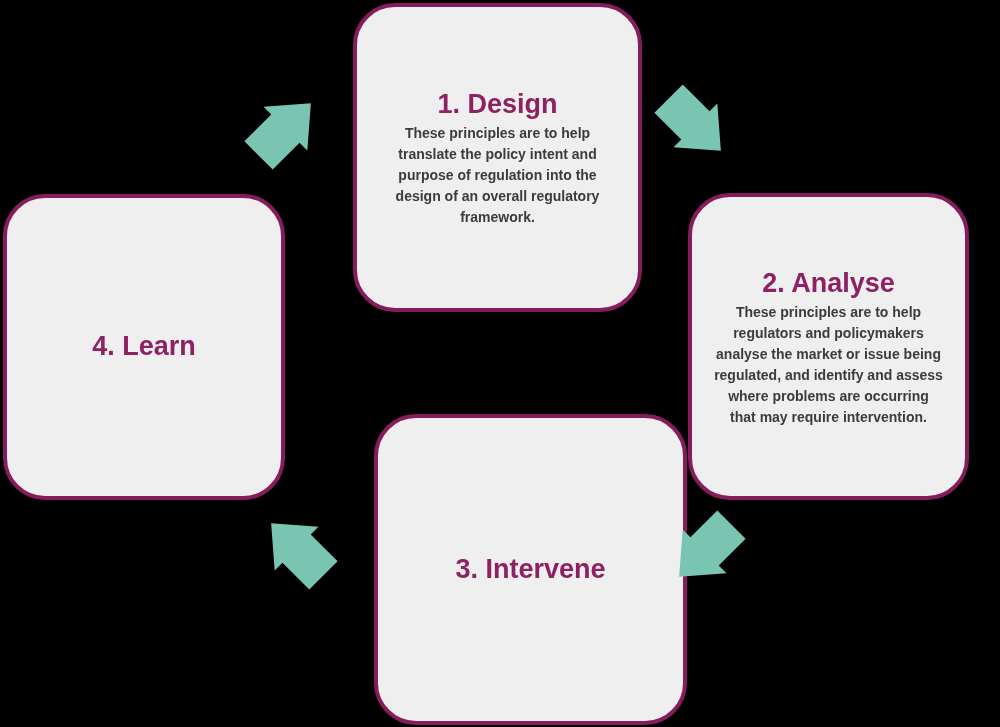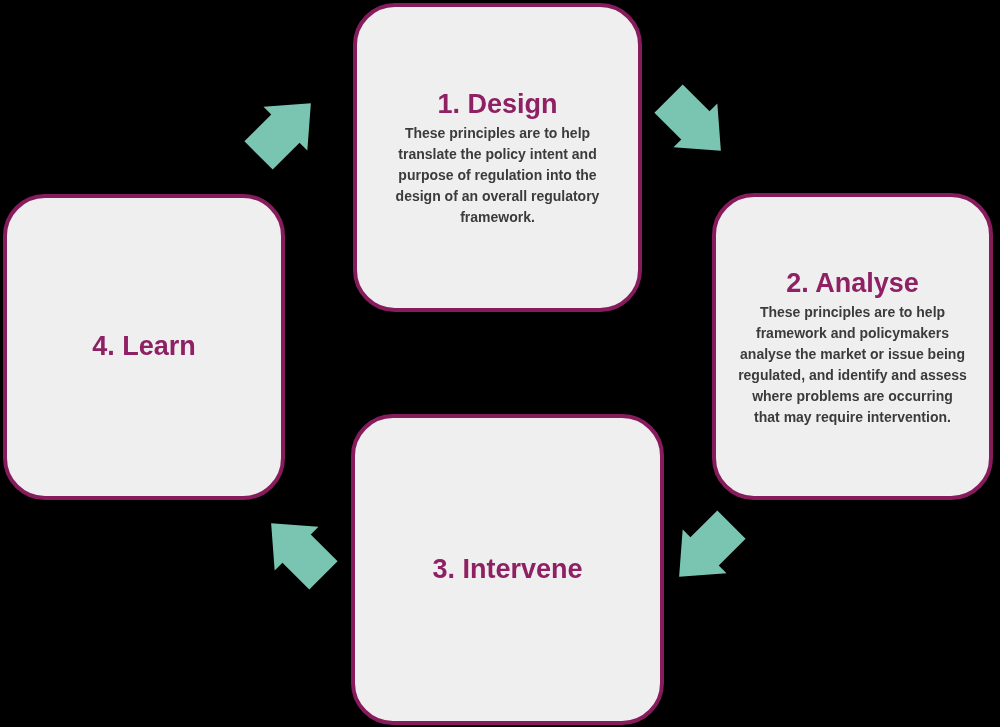--- a/index.html
+++ b/index.html
@@ -31,22 +31,22 @@
     line-height: 34px;
     margin-bottom: 2px;
   }
   .card-body {
     font-size: 14px;
     color: var(--body-text, #3B3B3B);
     line-height: 21px;
     font-weight: bold;
   }
   .card-design    { left: 353px; top: 3px;   width: 289px; height: 309px; }
-  .card-analyse   { left: 712px; top: 193px; width: 281px; height: 307px; }
-  .card-intervene { left: 351px; top: 414px; width: 313px; height: 311px; }
+  .card-analyse   { left: 688px; top: 193px; width: 281px; height: 307px; }
+  .card-intervene { left: 374px; top: 414px; width: 313px; height: 311px; }
   .card-learn     { left: 3px;   top: 194px; width: 282px; height: 306px; text-align: right; }
   .arrow {
     position: absolute;
     width: 100px;
     height: 100px;
   }
   .arrow polygon { fill: var(--arrow, #7AC5B1); }
   .arrow-ne { left: 234px; top: 80px; }
   .arrow-se { left: 644px; top: 74px; }
   .arrow-sw { left: 656px; top: 500px; }
@@ -57,21 +57,21 @@
 
 <div class="canvas">
 
   <div class="card card-design">
     <div class="card-title">1. Design</div>
     <div class="card-body">These principles are to help translate the policy intent and purpose of regulation into the design of an overall regulatory framework.</div>
   </div>
 
   <div class="card card-analyse">
     <div class="card-title">2. Analyse</div>
-    <div class="card-body">These principles are to help framework and policymakers analyse the market or issue being regulated, and identify and assess where problems are occurring that may require intervention.</div>
+    <div class="card-body">These principles are to help regulators and policymakers analyse the market or issue being regulated, and identify and assess where problems are occurring that may require intervention.</div>
   </div>
 
   <div class="card card-intervene">
     <div class="card-title">3. Intervene</div>
   </div>
 
   <div class="card card-learn">
     <div class="card-title">4. Learn</div>
   </div>
 

